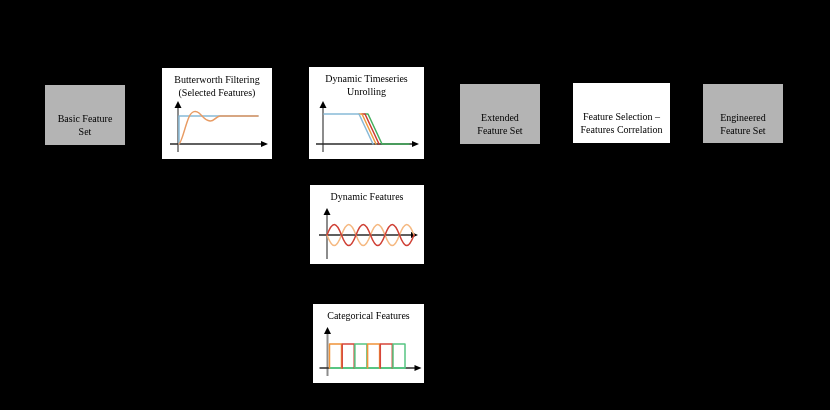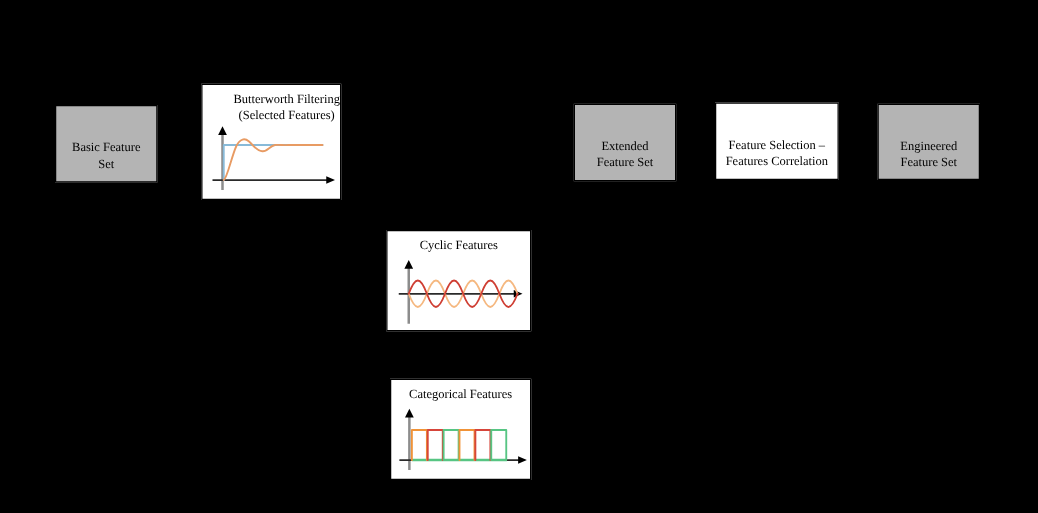--- a/index.html
+++ b/index.html
@@ -29,47 +29,60 @@
 </style>
 </head>
 <body>
 
 <div class="canvas">
 
   <div class="box gray center-label" style="left:44px;top:84px;width:82px;height:62px;">
     <div class="box-label"><span>Basic Feature</span><br><span>Set</span></div>
   </div>
 
-  <div class="box white plot-box" style="left:161px;top:67px;width:112px;height:93px;align-items:flex-end;">
+  <div class="box white plot-box" style="left:161px;top:67px;width:112px;height:93px;">
     <div class="box-label"><span>Butterworth Filtering</span><br><span>(Selected Features)</span></div>
     <svg class="plot-svg" viewBox="0 0 108 58" height="58">
       <line class="axis-y" x1="13" y1="6" x2="13" y2="52"></line>
       <polygon class="arrow" points="13,1 9.5,8 16.5,8"></polygon>
       <line class="axis-x" x1="5" y1="44" x2="97" y2="44"></line>
       <polygon class="arrow" points="103,44 96,41 96,47"></polygon>
       <polyline class="ln" style="stroke:var(--blue)" points="14,44 14,16 93,16"></polyline>
       <path class="ln" style="stroke:var(--butter-orange)" d="M14,44 C17,42 20,26 24,17 C27,10.5 31,10.5 34,13 C38,16.5 40,20.5 45,21 C49,21.3 51,16.5 55,16 C59,15.6 61,16.3 66,16 L93,16"></path>
     </svg>
   </div>
 
+  <div class="box white plot-box" style="left:308px;top:66px;width:117px;height:94px;">
+    <div class="box-label"><span>Dynamic Timeseries</span><br><span>Unrolling</span></div>
+    <svg class="plot-svg" viewBox="0 0 113 58" height="58">
+      <line class="axis-y" x1="11" y1="6" x2="11" y2="52"></line>
+      <polygon class="arrow" points="11,1 7.5,8 14.5,8"></polygon>
+      <line class="axis-x" x1="4" y1="44" x2="101" y2="44"></line>
+      <polygon class="arrow" points="107,44 100,41 100,47"></polygon>
+      <polyline class="ln" style="stroke:var(--ramp-green)" points="53,14 56,14 70,44 97,44"></polyline>
+      <polyline class="ln" style="stroke:var(--ramp-red)" points="50,14 53,14 67,44"></polyline>
+      <polyline class="ln" style="stroke:var(--ramp-orange)" points="47,14 50,14 64,44"></polyline>
+      <polyline class="ln" style="stroke:var(--blue)" points="12,14 47,14 61,44"></polyline>
+    </svg>
+  </div>
 
   <div class="box gray center-label" style="left:459px;top:83px;width:82px;height:62px;justify-content:center;">
     <div class="box-label"><span>Extended</span><br><span>Feature Set</span></div>
   </div>
 
   <div class="box white center-label" style="left:572px;top:82px;width:99px;height:62px;">
     <div class="box-label"><span>Feature Selection –</span><br><span>Features Correlation</span></div>
   </div>
 
   <div class="box gray center-label" style="left:702px;top:83px;width:82px;height:61px;">
     <div class="box-label"><span>Engineered</span><br><span>Feature Set</span></div>
   </div>
 
   <div class="box white plot-box" style="left:309px;top:184px;width:116px;height:81px;">
-    <div class="box-label"><span>Cyclic Features</span></div>
+    <div class="box-label"><span>Dynamic Features</span></div>
     <svg class="plot-svg" viewBox="0 0 112 56" height="56">
       <line class="axis-y" x1="14" y1="5" x2="14" y2="52"></line>
       <polygon class="arrow" points="14,1 10.5,8 17.5,8"></polygon>
       <line class="axis-x" x1="6" y1="28" x2="99" y2="28"></line>
       <polygon class="arrow" points="105,28 98,25 98,31"></polygon>
       <path class="ln" style="stroke:var(--cyc-orange)" d="M14,28 C19.3,42.1 23.2,42.1 28.5,28 C33.8,13.9 37.7,13.9 43,28 C48.3,42.1 52.2,42.1 57.5,28 C62.8,13.9 66.7,13.9 72,28 C77.3,42.1 81.2,42.1 86.5,28 C91.8,13.9 95.7,13.9 101,28"></path>
       <path class="ln" style="stroke:var(--cyc-red)" d="M14,28 C19.3,13.9 23.2,13.9 28.5,28 C33.8,42.1 37.7,42.1 43,28 C48.3,13.9 52.2,13.9 57.5,28 C62.8,42.1 66.7,42.1 72,28 C77.3,13.9 81.2,13.9 86.5,28 C91.8,42.1 95.7,42.1 101,28"></path>
     </svg>
   </div>
 

